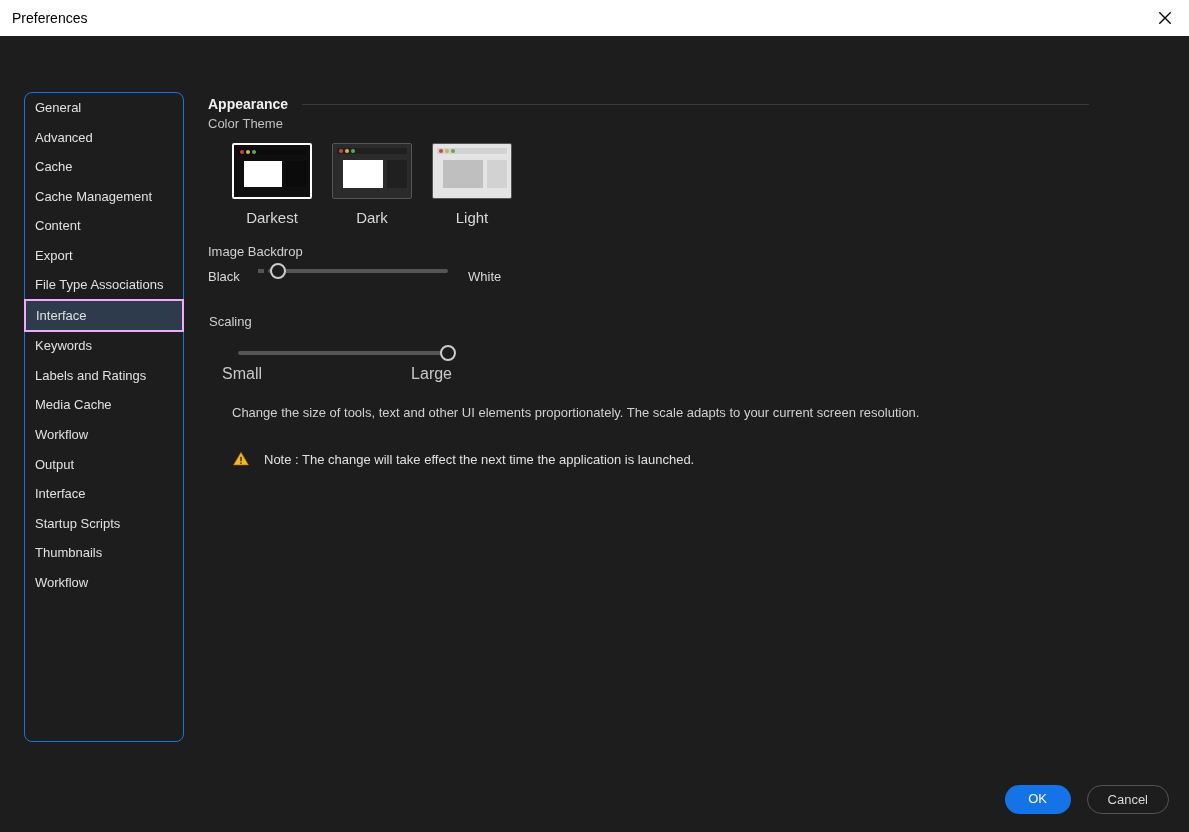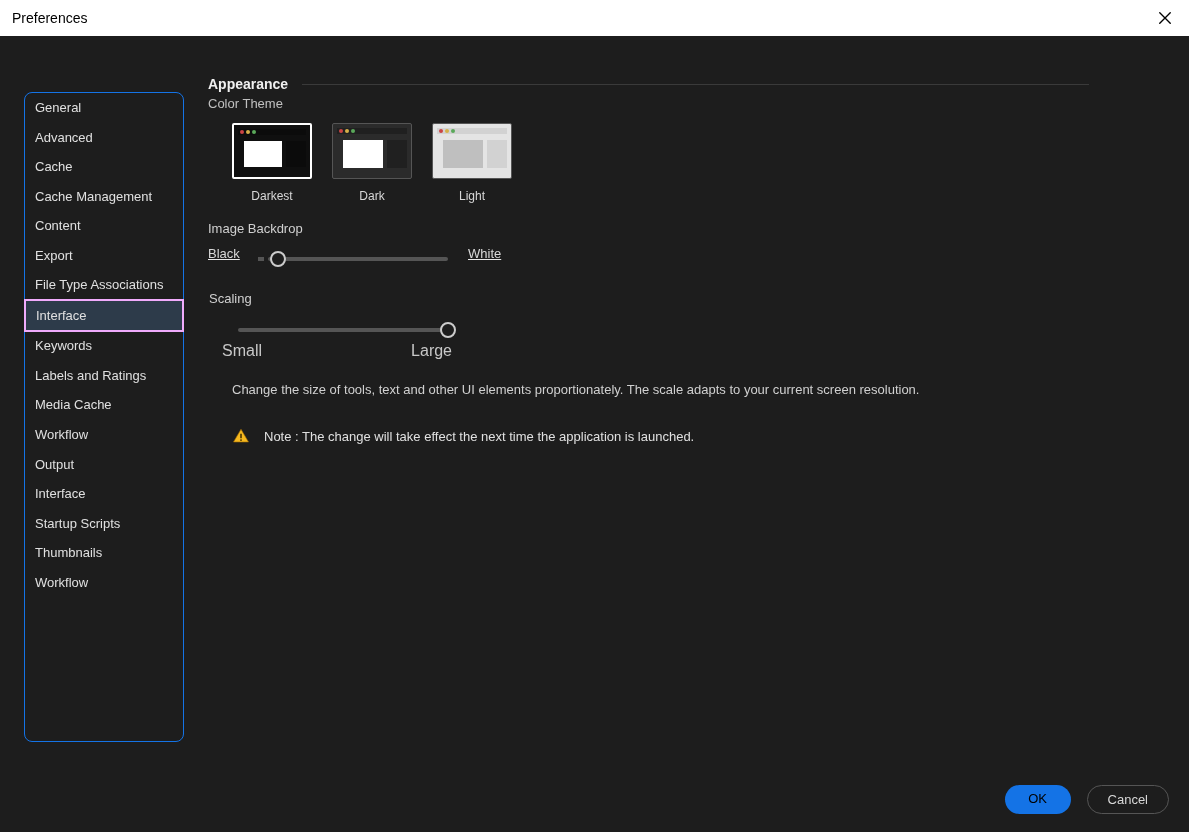--- a/index.html
+++ b/index.html
@@ -57,21 +57,21 @@
   .sidebar-item.selected {
     background: #2d3b4a;
     border: 2px solid #f0abfc;
     margin: -1px;
   }
 
   
   .main {
     position: absolute;
     left: 208px;
-    top: 40px;
+    top: 60px;
     right: 100px;
   }
   .section-header {
     display: flex;
     align-items: center;
     gap: 14px;
     margin-bottom: 4px;
   }
   .section-header h2 {
     font-size: 14px;
@@ -130,28 +130,27 @@
   .theme-swatch.light .side   { background: rgba(0,0,0,.08);}
   .theme-swatch.light .dot {
     position:absolute; top:5px; left:6px; width:4px; height:4px; border-radius:50%;
     background:#cc4444; box-shadow: 6px 0 0 #d6b14a, 12px 0 0 #5aa95a;
   }
   .theme-swatch.dark .dot,
   .theme-swatch.darkest .dot {
     position:absolute; top:5px; left:6px; width:4px; height:4px; border-radius:50%;
     background:#cc4444; box-shadow: 6px 0 0 #d6b14a, 12px 0 0 #5aa95a;
   }
-  .theme-label { font-size: 12px; color: #d8d8d8; }
+  .theme-label { font-size: 15px; color: #d8d8d8; }
 
   
   .sub2 { margin-top: 18px; font-size: 13px; color: #d0d0d0; }
   .backdrop-row {
-    display:flex; align-items:flex-end; gap: 16px;
+    display:flex; align-items:flex-start; gap: 16px;
     margin-top: 10px;
-    text-decoration: underline;
   }
   .backdrop-row .lbl { font-size: 13px; color:#d8d8d8; min-width: 44px; }
   .slider {
     position: relative;
     width: 180px; height: 4px;
     background:#555;
     border-radius: 2px;
   }
   .slider .tick {
     position:absolute; left:-10px; top:0; width:6px; height:4px; background:#555;
@@ -201,21 +200,21 @@
   .btn {
     min-width: 66px;
     padding: 6px 20px;
     border-radius: 16px;
     font-size: 13px;
     cursor: pointer;
     text-align:center;
   }
   .btn-primary {
     background: #1473e6;
-    color: #000000;
+    color: #fef9c3;
     border: none;
   }
   .btn-secondary {
     background: transparent;
     border: 1px solid #555;
     color: #d8d8d8;
   }
 </style>
 </head>
 <body>

